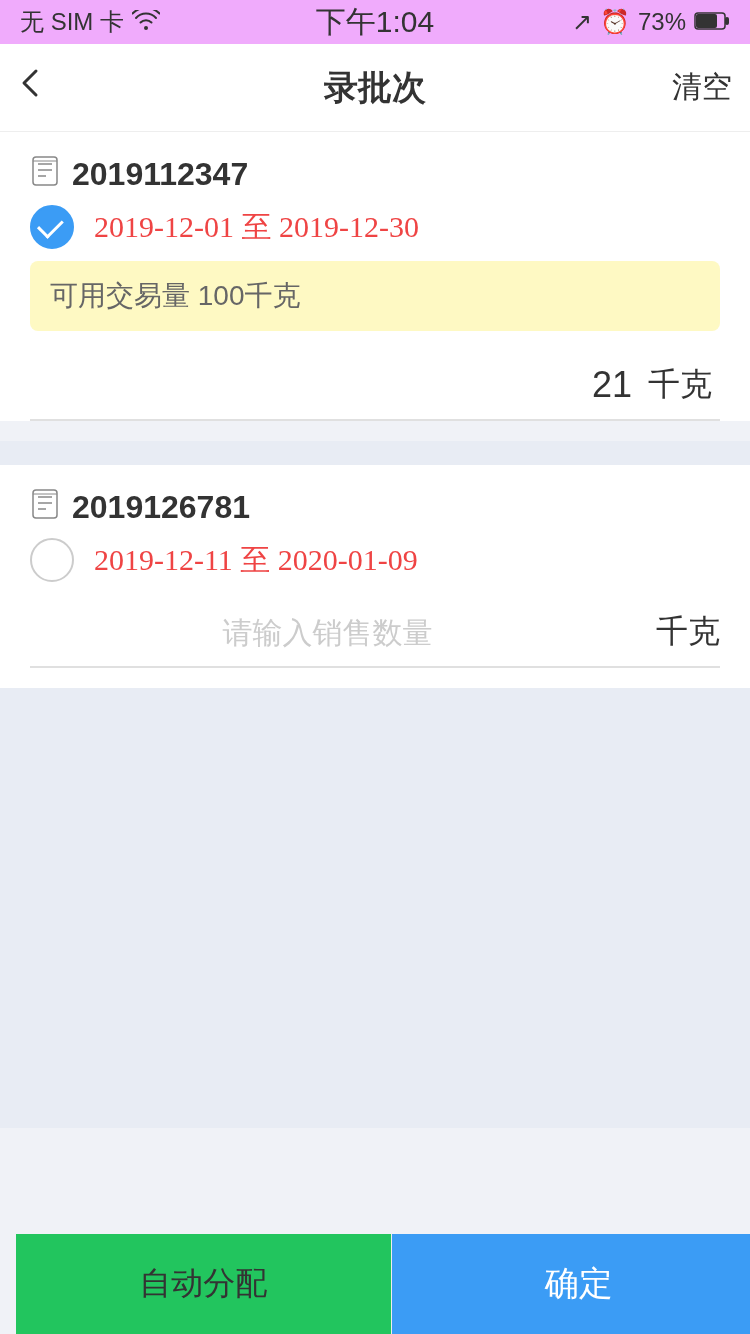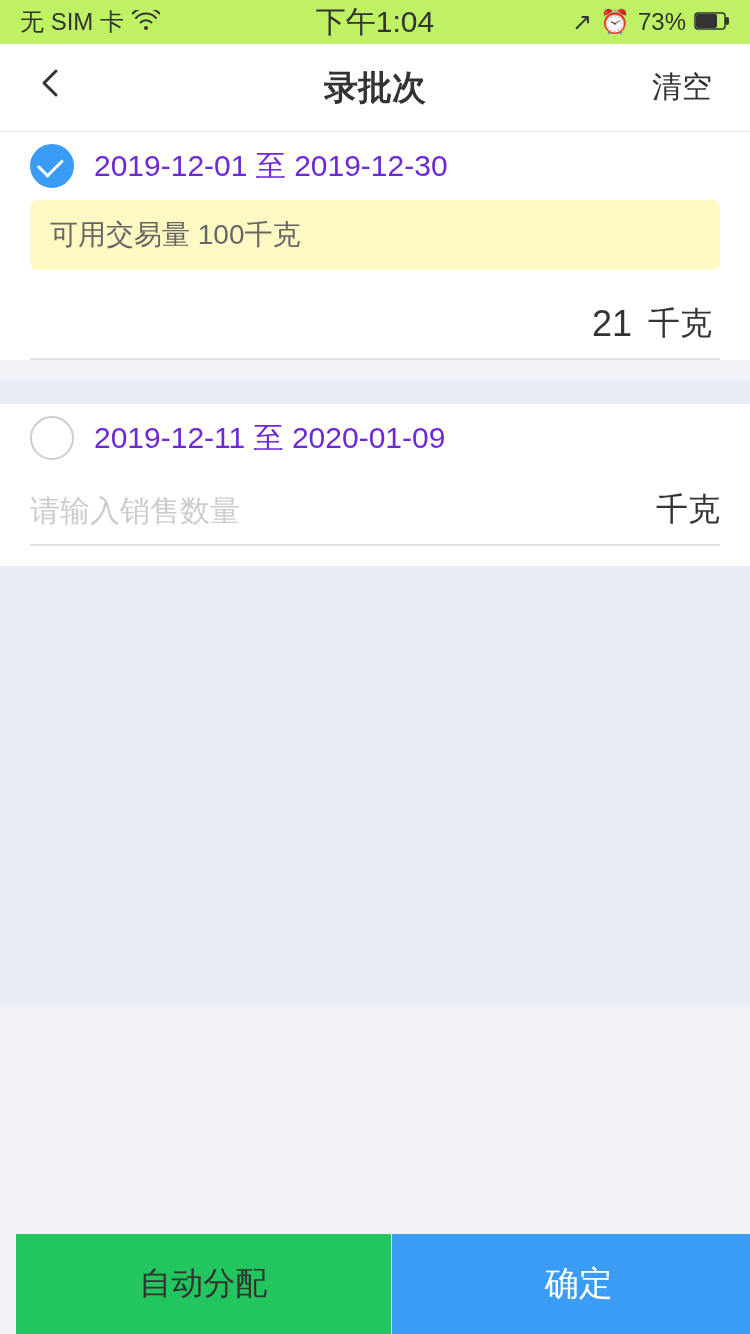--- a/index.html
+++ b/index.html
@@ -10,21 +10,21 @@
       font-family: -apple-system, "PingFang SC", "Helvetica Neue", Arial, sans-serif;
       background: #f0f2f7;
       font-size: 28px;
       color: #333;
     }
 
     
     .status-bar {
       width: 100%;
       height: 44px;
-      background: #bef264;
+      background: #f0abfc;
       display: flex;
       align-items: center;
       justify-content: space-between;
       padding: 0 20px;
       font-size: 26px;
       color: #333;
     }
     .status-left {
       display: flex;
       align-items: center;
@@ -46,21 +46,21 @@
     }
 
     
     .nav-bar {
       width: 100%;
       height: 88px;
       background: #fff;
       display: flex;
       align-items: center;
       justify-content: space-between;
-      padding: 0 38px;
+      padding: 0 18px;
       border-bottom: 1px solid #eee;
     }
     .nav-back {
       font-size: 36px;
       color: #333;
       cursor: pointer;
       width: 60px;
     }
     .nav-title {
       font-size: 34px;
@@ -138,21 +138,22 @@
       content: '';
       width: 20px;
       height: 12px;
       border-left: 3px solid #fff;
       border-bottom: 3px solid #fff;
       transform: rotate(-45deg) translateY(-3px);
       display: block;
     }
     .batch-date-text {
       font-size: 30px;
-      color: #6d28d9;
+      color: #ef4444;
+      font-family: Liberation Serif, serif;
     }
     .batch-avail-row {
       margin: 0 30px 16px 30px;
       background: #fef9c3;
       border-radius: 8px;
       padding: 16px 20px;
       font-size: 28px;
       color: #666;
     }
 
@@ -185,21 +186,21 @@
       align-items: center;
       justify-content: flex-end;
       padding: 16px 30px 0 30px;
       gap: 16px;
     }
     .quantity-input {
       border: none;
       outline: none;
       font-size: 32px;
       color: #ccc;
-      text-align: left;
+      text-align: center;
       background: transparent;
       flex: 1;
     }
     .quantity-input::placeholder {
       color: #ccc;
       font-size: 30px;
     }
     .input-unit {
       font-size: 32px;
       color: #333;
@@ -291,35 +292,59 @@
     </svg>
   </div>
   <div class="nav-title">录批次</div>
   <div class="nav-clear">清空</div>
 </div>
 
 <div class="main-content">
 
 
   <div class="batch-card">
+    <div class="batch-header">
+      <span class="batch-id-icon">
+        <svg width="30" height="30" viewBox="0 0 30 30">
+          <rect x="3" y="1" width="24" height="28" rx="3" stroke="#888" stroke-width="1.5" fill="none"></rect>
+          <line x1="8" y1="8" x2="22" y2="8" stroke="#888" stroke-width="1.5"></line>
+          <line x1="8" y1="14" x2="22" y2="14" stroke="#888" stroke-width="1.5"></line>
+          <line x1="8" y1="20" x2="16" y2="20" stroke="#888" stroke-width="1.5"></line>
+          <line x1="3" y1="5" x2="27" y2="5" stroke="#888" stroke-width="1"></line>
+        </svg>
+      </span>
+      <span class="batch-id">2019112347</span>
+    </div>
     <div class="batch-date-row">
       <div class="radio-circle selected"></div>
       <span class="batch-date-text">2019-12-01 至 2019-12-30</span>
     </div>
     <div class="batch-avail-row">可用交易量 100千克</div>
     <div class="quantity-row">
       <span class="quantity-value">21</span>
       <span class="quantity-unit">千克</span>
     </div>
     <div class="quantity-separator"></div>
   </div>
 
   <div style="height:24px; background:#e8ecf4;"></div>
 
   <div class="batch-card">
+    <div class="batch-header">
+      <span class="batch-id-icon">
+        <svg width="30" height="30" viewBox="0 0 30 30">
+          <rect x="3" y="1" width="24" height="28" rx="3" stroke="#888" stroke-width="1.5" fill="none"></rect>
+          <line x1="8" y1="8" x2="22" y2="8" stroke="#888" stroke-width="1.5"></line>
+          <line x1="8" y1="14" x2="22" y2="14" stroke="#888" stroke-width="1.5"></line>
+          <line x1="8" y1="20" x2="16" y2="20" stroke="#888" stroke-width="1.5"></line>
+          <line x1="3" y1="5" x2="27" y2="5" stroke="#888" stroke-width="1"></line>
+        </svg>
+      </span>
+      <span class="batch-id">2019126781</span>
+    </div>
     <div class="batch-date-row">
       <div class="radio-circle"></div>
       <span class="batch-date-text">2019-12-11 至 2020-01-09</span>
     </div>
     <div class="input-row">
       <input class="quantity-input" type="number" placeholder="请输入销售数量" style="">
       <span class="input-unit">千克</span>
     </div>
     <div class="input-separator"></div>
     <div style="height:20px;"></div>

